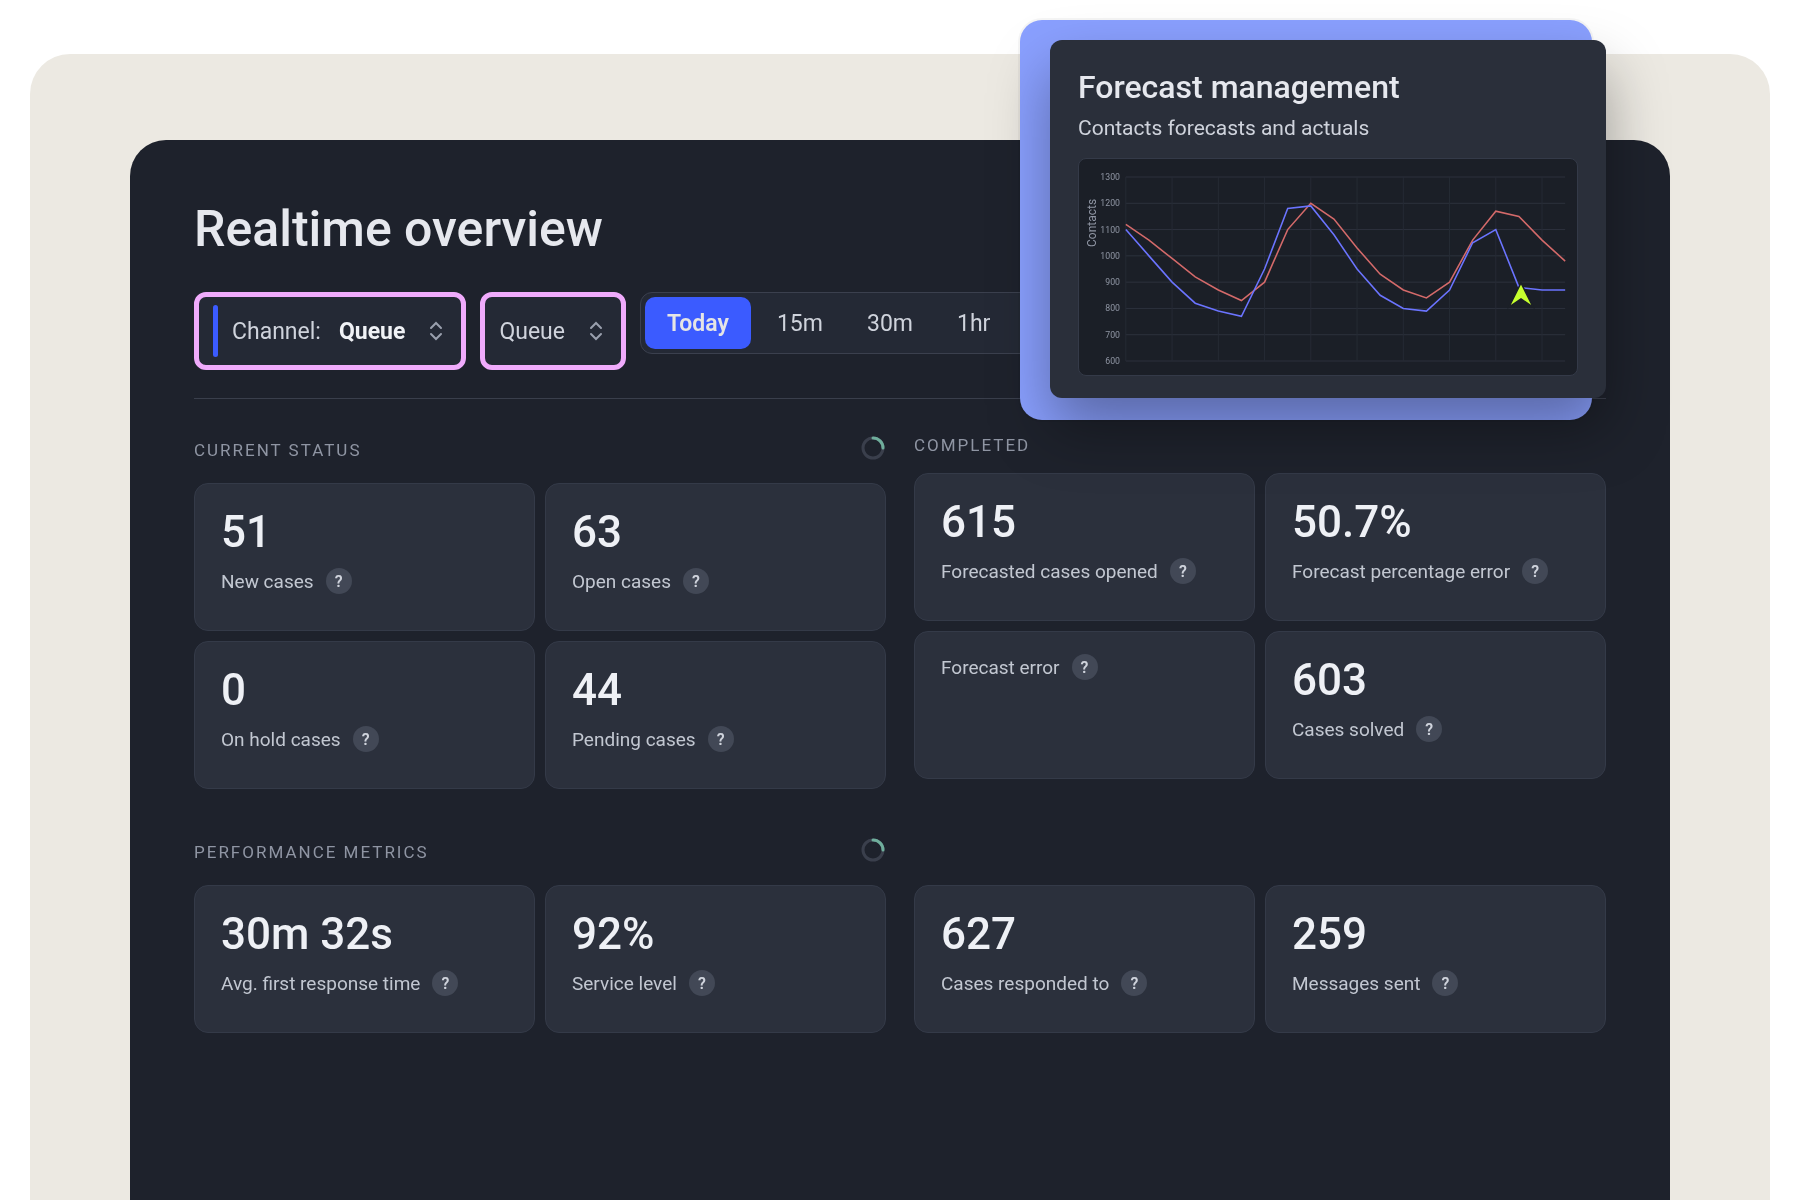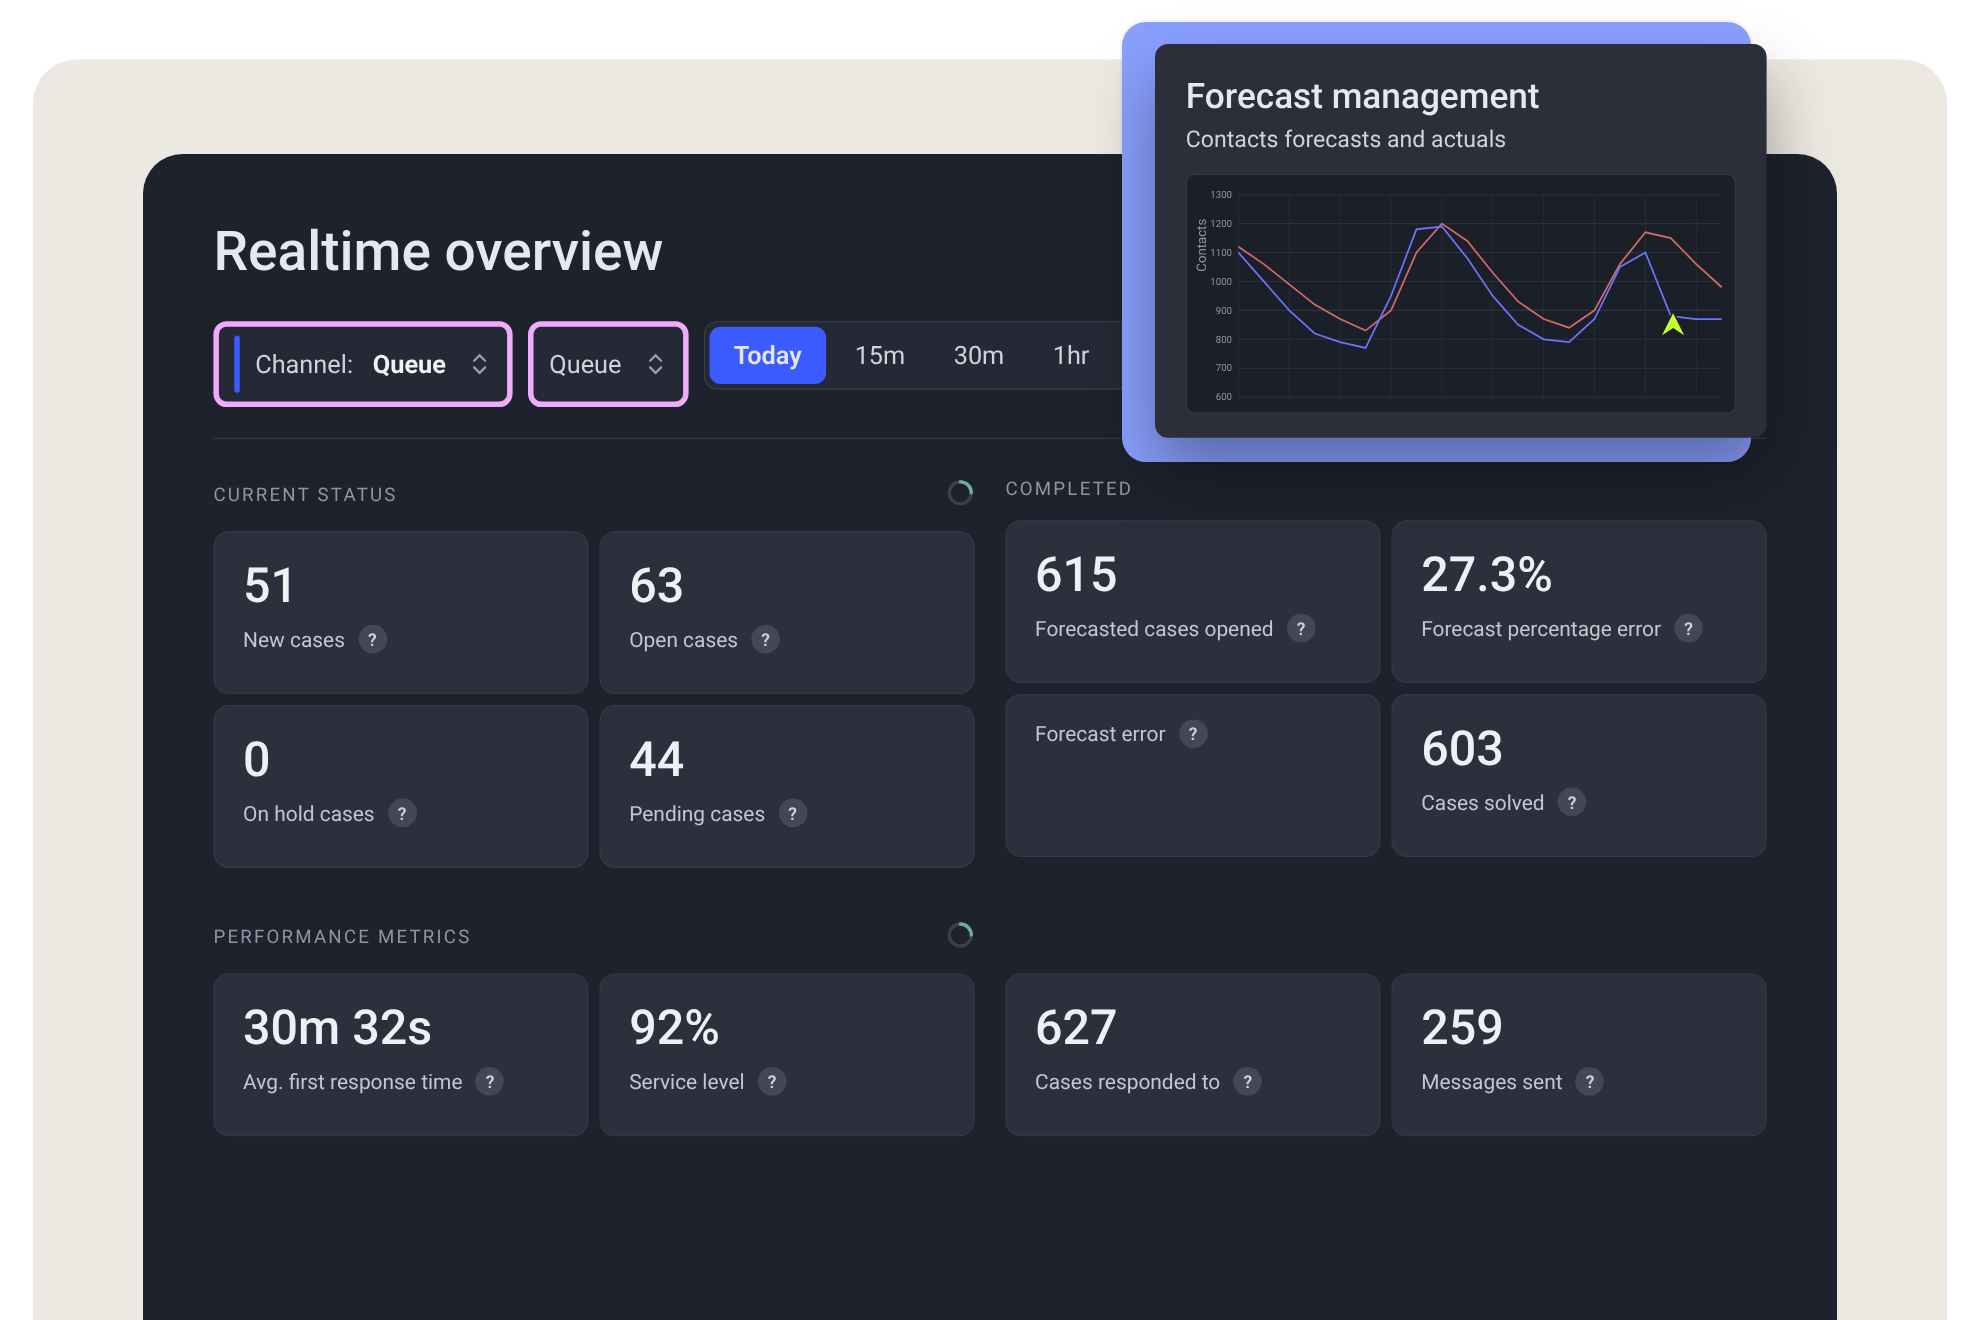--- a/index.html
+++ b/index.html
@@ -313,21 +313,21 @@
       </div>
       <div class="grid2">
         <div class="card">
           <div class="value">615</div>
           <div class="label-row">
             <span class="label">Forecasted cases opened</span>
             <span class="help">?</span>
           </div>
         </div>
         <div class="card">
-          <div class="value">27.3%</div>
+          <div class="value">50.7%</div>
           <div class="label-row">
             <span class="label">Forecast percentage error</span>
             <span class="help">?</span>
           </div>
         </div>
         <div class="card">
           <div class="label-row">
             <span class="label">Forecast error</span>
             <span class="help">?</span>
           </div>

